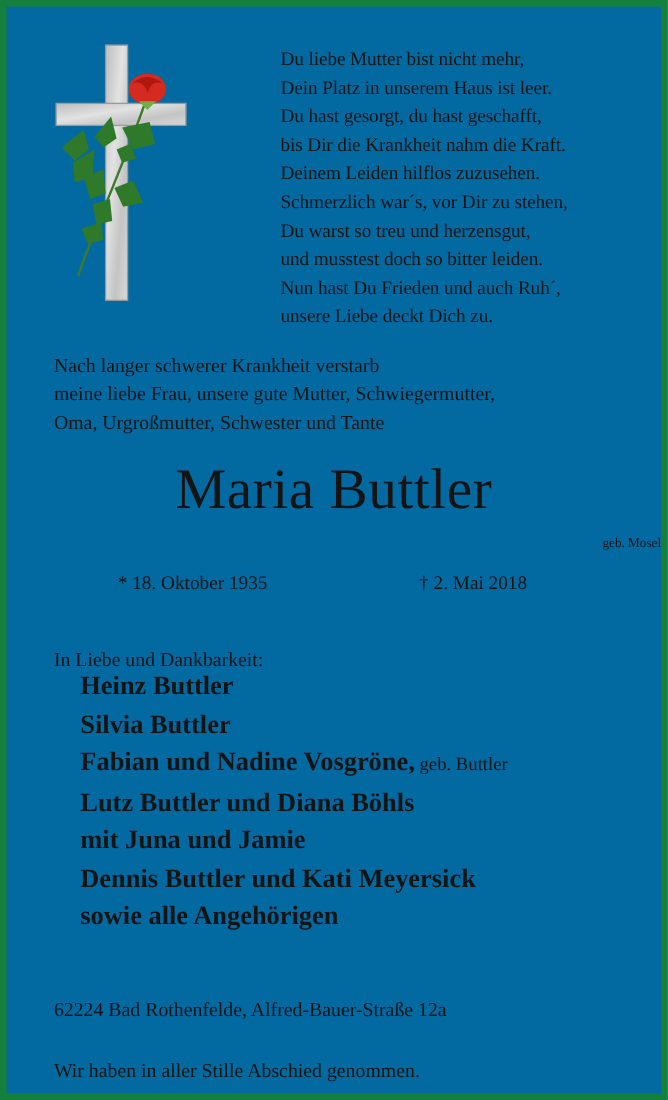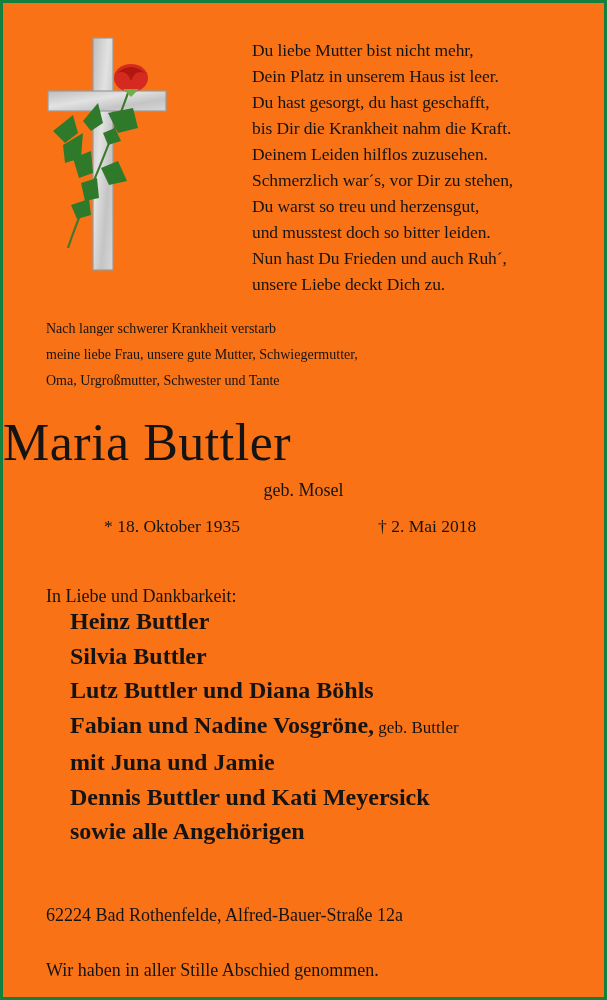--- a/index.html
+++ b/index.html
@@ -1,45 +1,46 @@
 <!DOCTYPE html>
 <html><head>
 <meta charset="utf-8">
 <style>
   html, body { margin: 0; padding: 0; background: #ffffff; }
   body { width: 607px; height: 1000px; overflow: hidden; }
   .frame {
     position: absolute; left: 0; top: 0;
     width: 607px; height: 1000px;
     box-sizing: border-box;
-    border: 3px solid #15803d;
-    background: #f97316;
+    border: 6px solid #15803d;
+    background: #0369a1;
     font-family: "Liberation Serif", "DejaVu Serif", serif;
     color: #141414;
   }
   .cross-art { position: absolute; left: 40px; top: 30px; width: 130px; height: 240px; }
   .poem {
     position: absolute; left: 249px; top: 34px;
     font-size: 17.5px; line-height: 26px;
     letter-spacing: -0.1px;
   }
   .poem .line { display: block; white-space: nowrap; }
   .intro {
     position: absolute; left: 43px; top: 313px;
-    font-size: 14px; line-height: 26px;
+    font-size: 18px; line-height: 26px;
   }
   .intro .line { display: block; white-space: nowrap; }
   .name {
     position: absolute; left: 0; right: 0; top: 410px;
+    text-align: center;
     font-size: 52px; line-height: 60px;
     letter-spacing: 0.5px;
   }
   .maiden {
     position: absolute; left: 0; right: 0; top: 477px;
-    text-align: center; font-size: 18px; line-height: 20px;
+    text-align: right; font-size: 12px; line-height: 20px;
   }
   .born { position: absolute; left: 101px; top: 512px; font-size: 17.5px; line-height: 22px; white-space: nowrap; }
   .died { position: absolute; left: 375px; top: 512px; font-size: 17.5px; line-height: 22px; white-space: nowrap; }
   .thanks { position: absolute; left: 43px; top: 582px; font-size: 18px; line-height: 22px; white-space: nowrap; text-align: right; }
   .family {
     position: absolute; left: 67px; top: 601px;
     font-size: 24px; line-height: 34.5px; font-weight: bold; font-family: Liberation Serif, serif;
   }
   .family .line { display: block; white-space: nowrap; }
   .family .note { font-weight: normal; font-size: 17px; }
@@ -103,22 +104,22 @@
   <div class="name">Maria Buttler</div>
   <div class="maiden">geb. Mosel</div>
   <div class="born">* 18. Oktober 1935</div>
   <div class="died">† 2. Mai 2018</div>
 
   <div class="thanks">In Liebe und Dankbarkeit:</div>
 
   <div class="family">
     <span class="line"><span>Heinz Buttler</span></span>
     <span class="line"><span>Silvia Buttler</span></span>
+    <span class="line"><span>Fabian und Nadine Vosgröne,</span><span class="note"> geb. Buttler</span></span>
     <span class="line"><span>Lutz Buttler und Diana Böhls</span></span>
-    <span class="line"><span>Fabian und Nadine Vosgröne,</span><span class="note"> geb. Buttler</span></span>
     <span class="line"><span>mit Juna und Jamie</span></span>
     <span class="line"><span>Dennis Buttler und Kati Meyersick</span></span>
     <span class="line"><span>sowie alle Angehörigen</span></span>
   </div>
 
   <div class="address">62224 Bad Rothenfelde, Alfred-Bauer-Straße 12a</div>
   <div class="closing">Wir haben in aller Stille Abschied genommen.</div>
 </div>
 
 </body></html>

